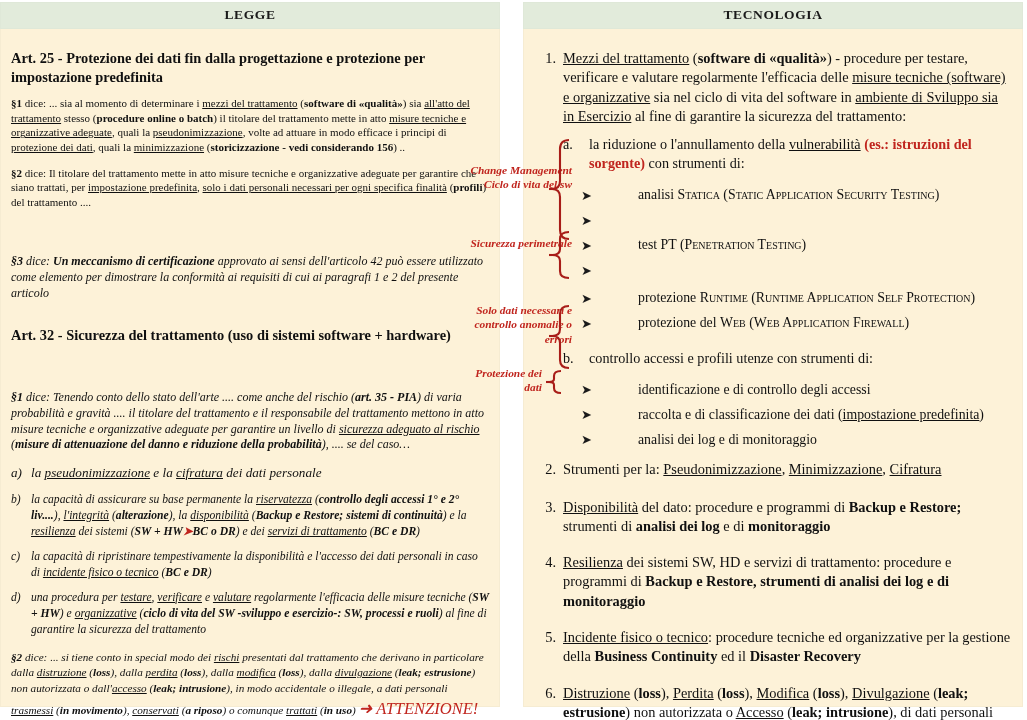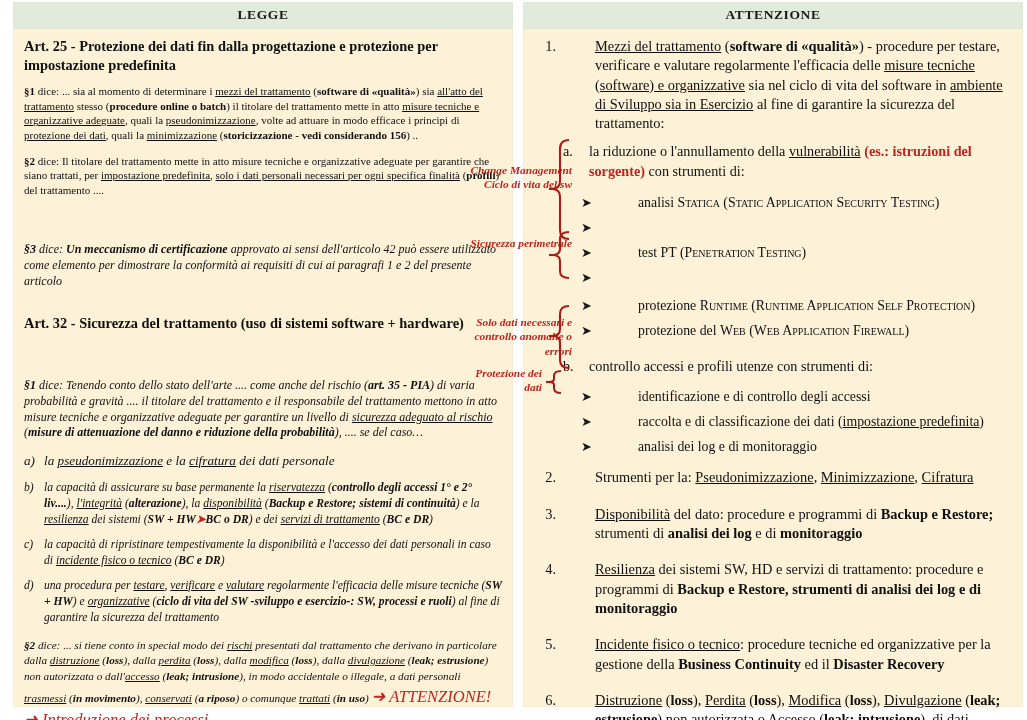--- a/index.html
+++ b/index.html
@@ -13,39 +13,39 @@
     position: relative;
     font-family: "Liberation Serif", "DejaVu Serif", serif;
     overflow: hidden;
   }
 
   
   .panel {
     position: absolute;
     box-sizing: border-box;
   }
-  #legge-panel  { left: 13px;   top: 2px; width: 500px; }
+  #legge-panel  { left: 0;   top: 2px; width: 500px; }
   #tecno-panel  { left: 523px; top: 2px; width: 500px; }
 
   .panel-header {
     background: #e2ebdb;
     border: 1px solid #dfe8d8;
     text-align: center;
     font-variant: small-caps;
     font-weight: bold;
     font-size: 13.5px;
     letter-spacing: .6px;
     padding: 4px 0 5px 0;
     color: #1a1a1a;
   }
   .panel-body {
     background: #fdf2d8;
     border: 1px solid #f6ecd2;
     border-top: none;
-    padding: 8px 10px 10px 10px;
+    padding: 20px 10px 10px 10px;
     box-sizing: border-box;
   }
   #legge-panel .panel-body { height: 678px; }
   #tecno-panel .panel-body { height: 678px; }
 
   
   b, .b { font-weight: bold; }
   .u { text-decoration: underline; }
   .redb { color: #c0251e; font-weight: bold; }
 
@@ -110,21 +110,21 @@
     margin: 0 0 13px 0;
     color: #101010;
   }
   .num-item .num {
     flex: 0 0 auto;
     width: 22px;
     text-align: right;
     padding-right: 7px;
     box-sizing: content-box;
   }
-  .num-item .txt { flex: 1 1 auto; margin-left: 32px; }
+  .num-item .txt { flex: 1 1 auto; }
 
   .sub-item {
     display: flex;
     font-size: 14.2px;
     line-height: 1.34;
     margin: 0 0 7px 0;
     padding-left: 29px;
     color: #101010;
   }
   .sub-item .sub-mark {
@@ -222,21 +222,21 @@
     <p class="para-xs" style="margin-top:12px;">
       <b>§2</b> dice: ... si tiene conto in special modo dei <span class="u">rischi</span> presentati dal trattamento che derivano in particolare dalla <span class="u">distruzione</span> (<b>loss</b>), dalla <span class="u">perdita</span> (<b>loss</b>), dalla <span class="u">modifica</span> (<b>loss</b>), dalla <span class="u">divulgazione</span> (<b>leak; estrusione</b>) non autorizzata o dall'<span class="u">accesso</span> (<b>leak; intrusione</b>), in modo accidentale o illegale, a dati personali <span class="u">trasmessi</span> (<b>in movimento</b>), <span class="u">conservati</span> (<b>a riposo</b>) o comunque <span class="u">trattati</span> (<b>in uso</b>)
       <span class="attenzione">➜ ATTENZIONE!</span>
       <span class="attenzione">➜ Introduzione dei processi</span>
     </p>
 
   </div>
 </div>
 
 <div class="panel" id="tecno-panel">
-  <div class="panel-header">ATTENZIONE</div>
+  <div class="panel-header">TECNOLOGIA</div>
   <div class="panel-body">
 
     <div class="num-item" style="margin-bottom:9px;">
       <span class="num">1.</span>
       <span class="txt"><span class="u">Mezzi del trattamento</span> (<b>software di «qualità»</b>) - procedure per testare, verificare e valutare regolarmente l'efficacia delle <span class="u">misure tecniche (software) e organizzative</span> sia nel ciclo di vita del software in <span class="u">ambiente di Sviluppo sia in Esercizio</span> al fine di garantire la sicurezza del trattamento:</span>
     </div>
 
     <div class="sub-item" style="margin-bottom:10px;">
       <span class="sub-mark">a.</span>
       <span class="txt">la riduzione o l'annullamento della <span class="u">vulnerabilità</span> <span class="redb">(es.: istruzioni del sorgente)</span> con strumenti di:</span>
@@ -326,21 +326,21 @@
 <div class="annot" style="left:420px; top:236px; width:152px;">
   <div>Sicurezza perimetrale</div>
 </div>
 <div class="brace" style="left:549px; top:229px;">
   <svg width="22" height="52" viewBox="0 0 22 52">
     <path d="M20 3 Q11 3 11 10 L11 20 Q11 26 3 26 Q11 26 11 32 L11 42 Q11 49 20 49" fill="none" stroke="#a81d18" stroke-width="2.1"></path>
     <path d="M3 26 L0 26" stroke="#a81d18" stroke-width="2.1"></path>
   </svg>
 </div>
 
-<div class="annot" style="left:410px; top:315px; width:162px;">
+<div class="annot" style="left:410px; top:303px; width:162px;">
   <div>Solo dati necessari e</div>
   <div>controllo anomalie o</div>
   <div>errori</div>
 </div>
 <div class="brace" style="left:549px; top:303px;">
   <svg width="22" height="68" viewBox="0 0 22 68">
     <path d="M20 3 Q11 3 11 11 L11 26 Q11 33 3 33 Q11 33 11 40 L11 57 Q11 65 20 65" fill="none" stroke="#a81d18" stroke-width="2.1"></path>
     <path d="M3 33 L0 33" stroke="#a81d18" stroke-width="2.1"></path>
   </svg>
 </div>

